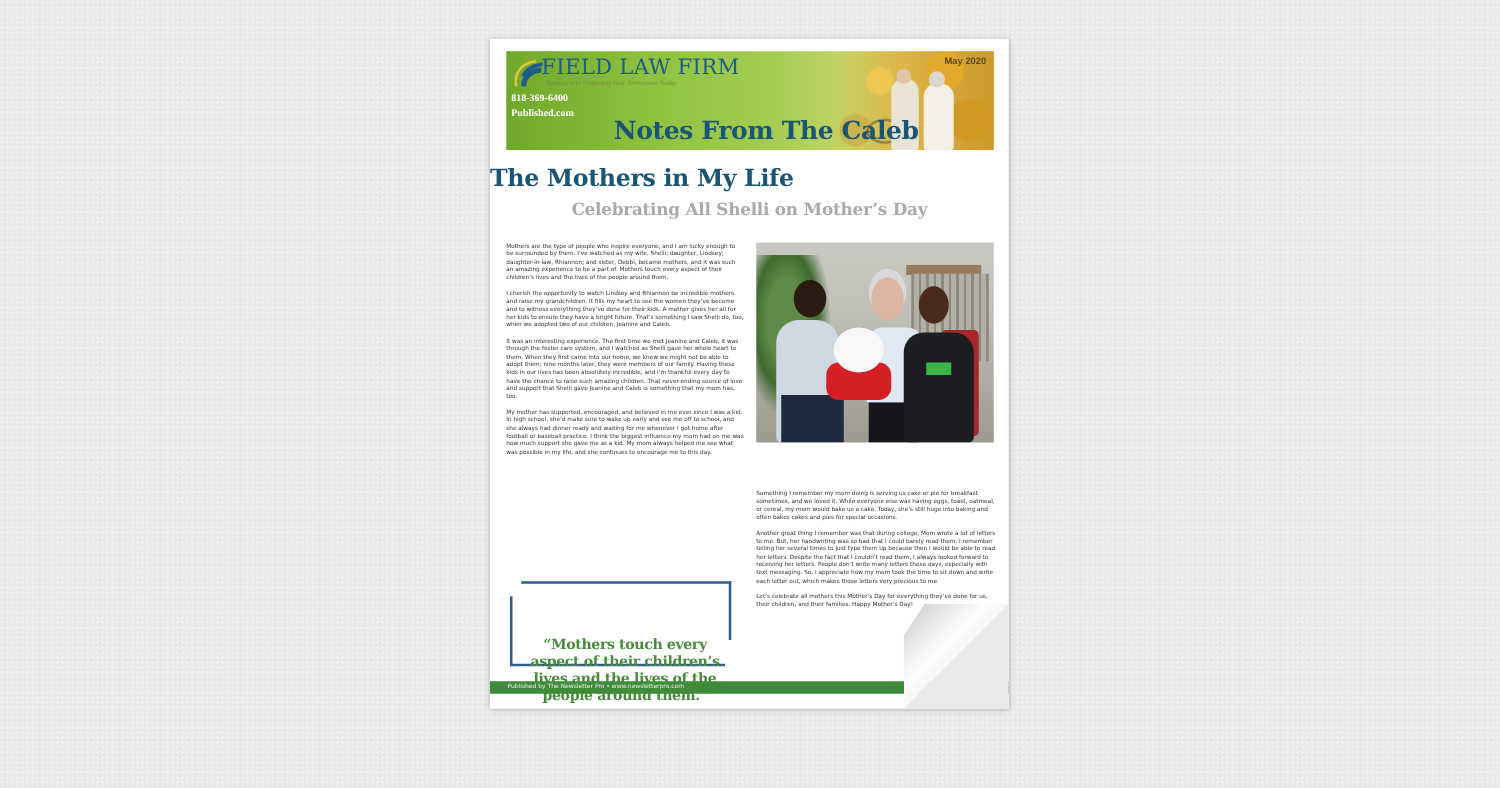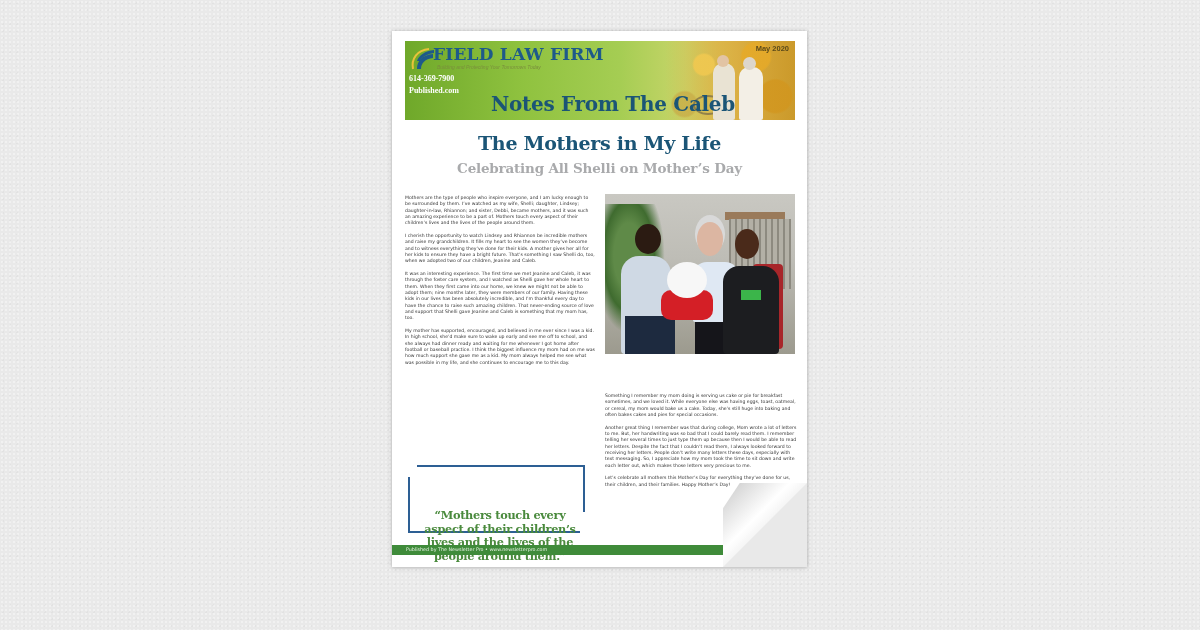--- a/index.html
+++ b/index.html
@@ -44,21 +44,21 @@
     .couple .p1 { position: absolute; left: 6px; top: 10px; width: 22px; height: 57px; background: #e9e3d3; border-radius: 10px 10px 2px 2px; }
     .couple .p1h { position: absolute; left: 10px; top: 2px; width: 12px; height: 12px; border-radius: 50%; background: #e2c4a4; }
     .couple .p2 { position: absolute; left: 32px; top: 14px; width: 24px; height: 53px; background: #f3efe6; border-radius: 10px 10px 2px 2px; }
     .couple .p2h { position: absolute; left: 36px; top: 4px; width: 13px; height: 13px; border-radius: 50%; background: #ddd6cc; }
     .couple .bike { position: absolute; left: -14px; top: 42px; width: 30px; height: 20px; border: 2px solid rgba(90,80,70,0.55); border-radius: 50%; }
     .logo {
       position: absolute; left: 4px; top: 6px; width: 26px; height: 24px;
     }
     .brand {
       position: absolute; left: 28px; top: 3px;
-      font-family: "DejaVu Serif", serif; font-weight: bold;
+      font-family: "DejaVu Serif", serif; font-weight: normal;
       font-size: 17px; color: #1e5a8a; letter-spacing: 0.2px;
       white-space: nowrap;
     }
     .tagline {
       position: absolute; left: 32px; top: 23px;
       font-size: 5px; color: #7a8f3c; white-space: nowrap; font-style: italic;
     }
     .phone, .website {
       position: absolute; left: 4px;
       font-family: "Liberation Serif", serif; font-weight: bold;
@@ -72,21 +72,20 @@
       font-size: 7.5px; color: #5b4a1a;
     }
     .newsletter-title {
       position: absolute; left: 86px; top: 51px;
       font-family: "DejaVu Serif", serif; font-weight: bold;
       font-size: 20px; color: #1b5576; white-space: nowrap; letter-spacing: -0.3px;
     }
     
     .headline {
       position: absolute; left: 0; right: 0; top: 101px;
-      text-align: center;
       font-family: "DejaVu Serif", serif; font-weight: bold;
       font-size: 19px; color: #1b5576; letter-spacing: -0.3px;
     }
     .subheadline {
       position: absolute; left: 0; right: 0; top: 129px;
       text-align: center;
       font-family: "DejaVu Serif", serif; font-weight: bold;
       font-size: 13.5px; color: #a9aaac; letter-spacing: -0.2px;
     }
     
@@ -178,21 +177,21 @@
       <div class="p2"></div>
         <div class="p2h"></div>
     </div>
     <svg class="logo" viewBox="0 0 26 24">
       <path d="M4 22 C2 12 8 3 20 2" stroke="#e8c23a" stroke-width="2" fill="none"></path>
       <path d="M8 22 C8 14 13 8 24 7 L24 11 C16 12 12 16 12 22 Z" fill="#1e5a8a"></path>
       <path d="M8 14 C10 8 16 4 25 3 L25 6 C18 7 13 10 11 14 Z" fill="#1e5a8a"></path>
     </svg>
     <div class="brand">FIELD LAW FIRM</div>
     <div class="tagline">Building and Protecting Your Tomorrows Today</div>
-    <div class="phone">614-369-7900</div>
+    <div class="phone">818-369-6400</div>
     <div class="website">Published.com</div>
     <div class="month">May 2020</div>
     <div class="newsletter-title">Notes From The Caleb</div>
   </div>
 
   <h1 class="headline">The Mothers in My Life</h1>
   <h2 class="subheadline">Celebrating All Shelli on Mother’s Day</h2>
 
   <div class="col col-left">
     <p>Mothers are the type of people who inspire everyone, and I am lucky enough to be surrounded by them. I’ve watched as my wife, Shelli; daughter, Lindsey; daughter-in-law, Rhiannon; and sister, Debbi, became mothers, and it was such an amazing experience to be a part of. Mothers touch every aspect of their children’s lives and the lives of the people around them.</p>

